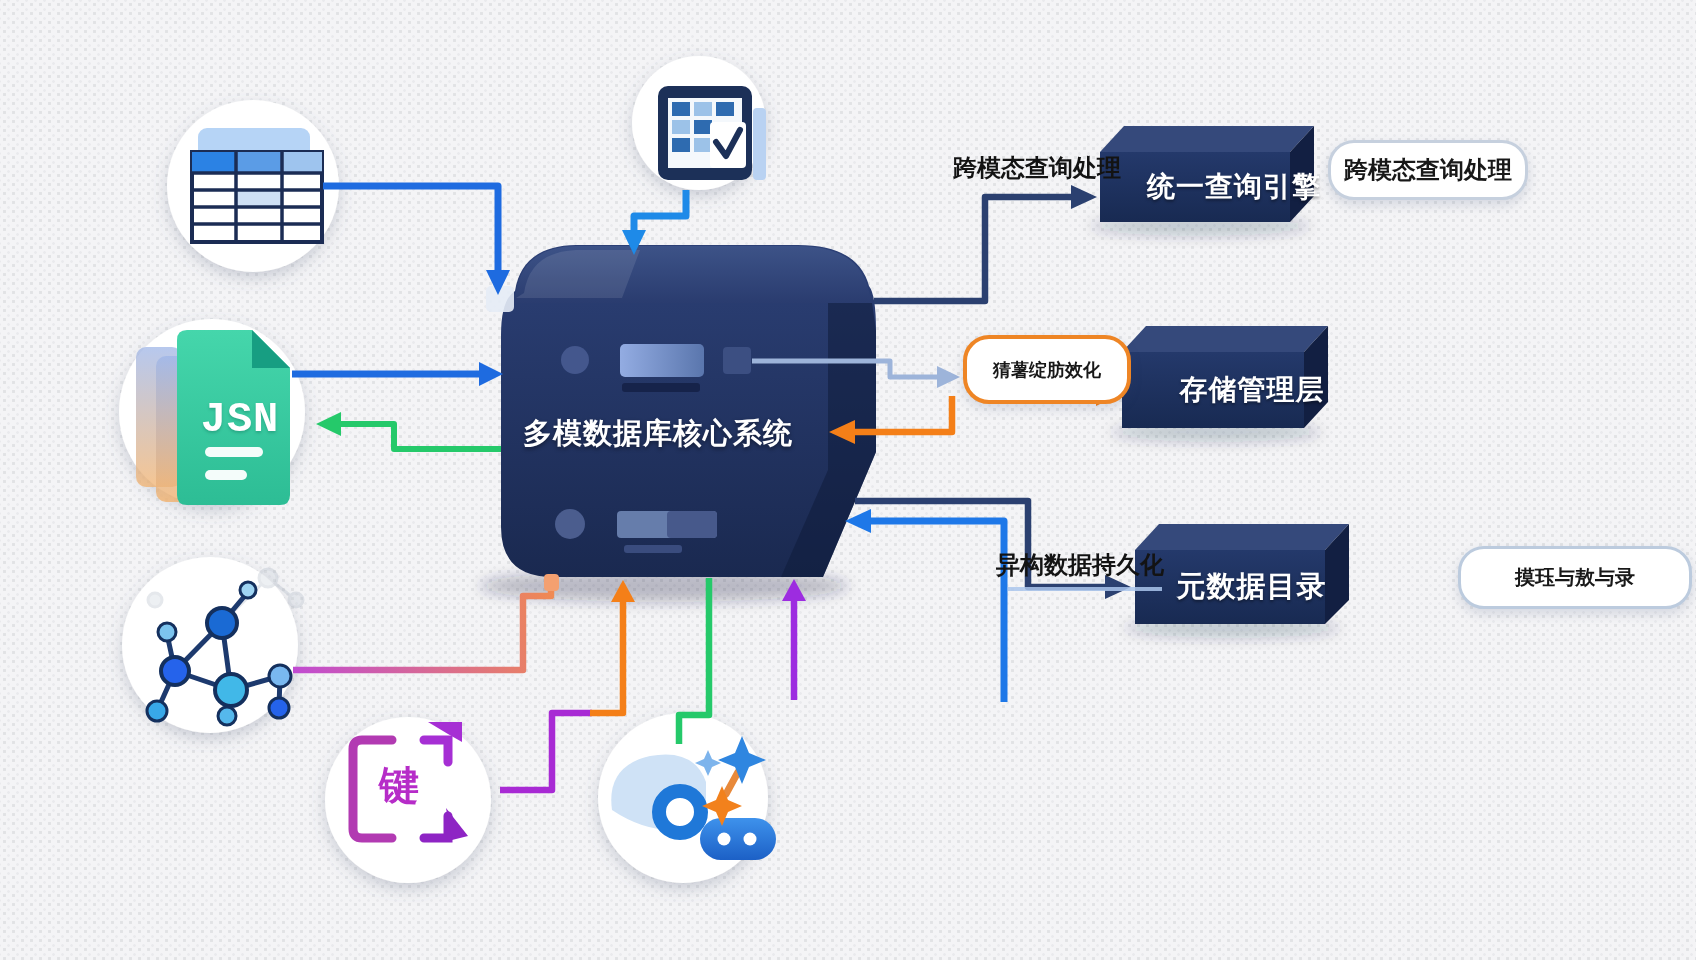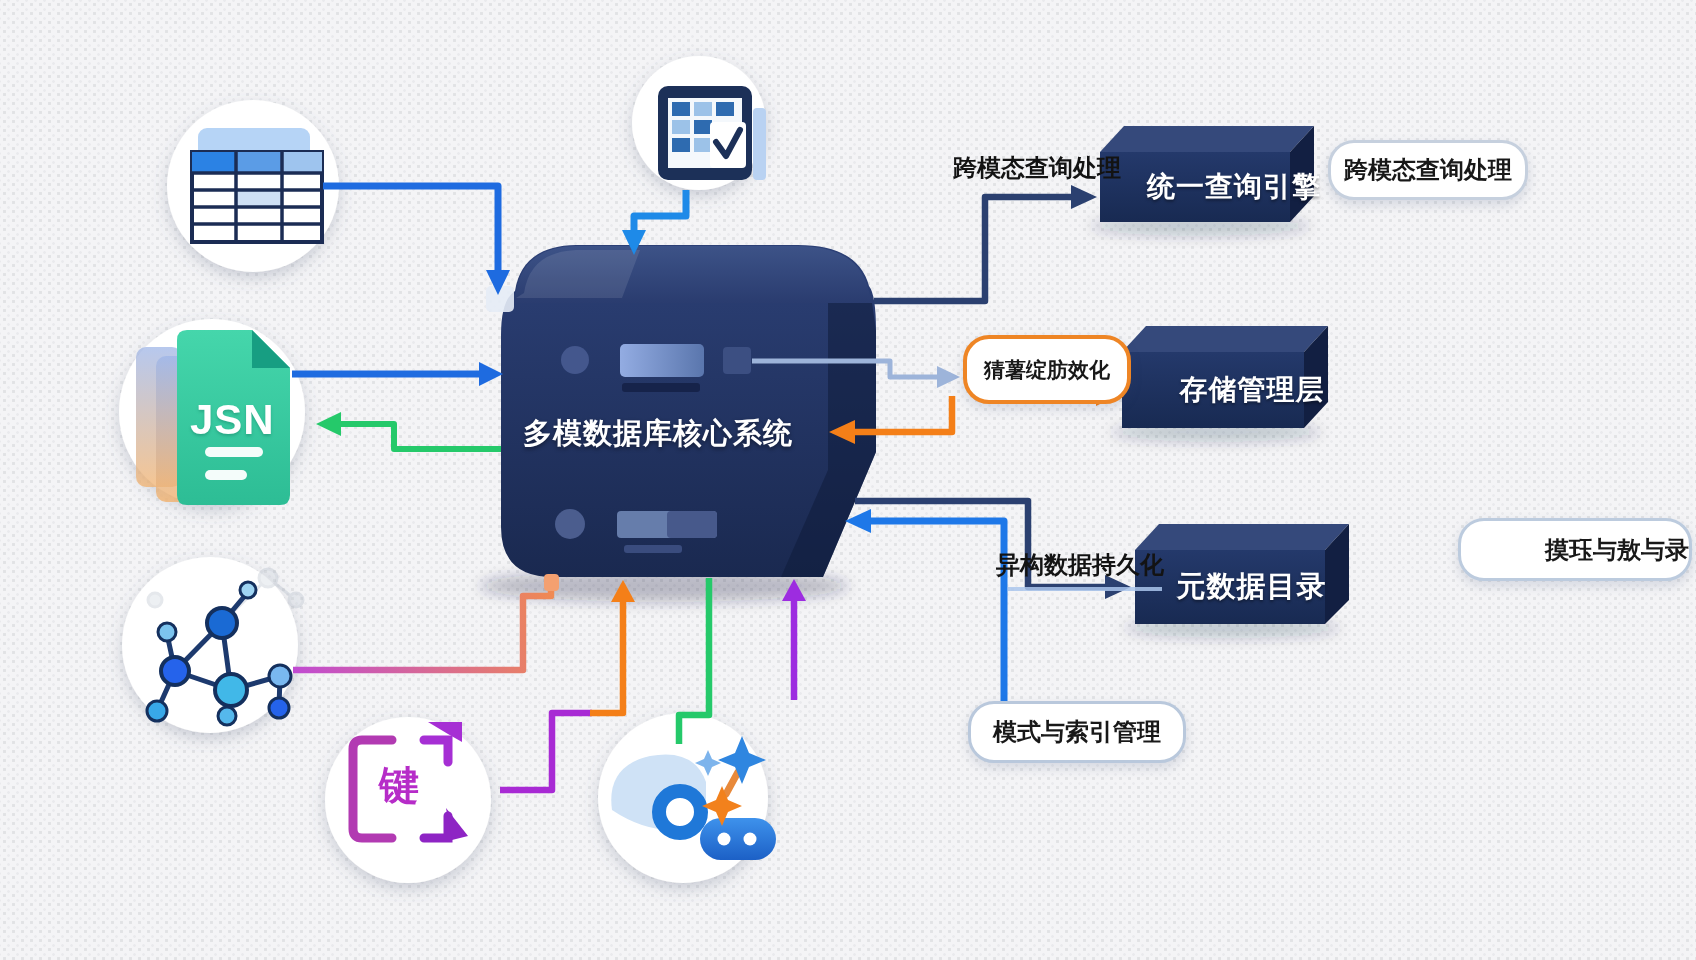--- a/index.html
+++ b/index.html
@@ -18,23 +18,23 @@
   .svg-layer{position:absolute;inset:0;}
   .txt{position:absolute;display:flex;align-items:center;justify-content:center;
        color:#131313;font-weight:600;white-space:nowrap;}
   .boxtitle{color:#fff;font-weight:700;text-shadow:0 2px 3px rgba(0,0,0,.4);letter-spacing:1px;margin-left:39px;}
   .bubble{position:absolute;background:#fff;display:flex;align-items:center;justify-content:center;
           border-radius:26px;color:#181818;font-weight:600;white-space:nowrap;
           box-shadow:0 5px 12px rgba(50,70,110,.16);}
   .core-title{position:absolute;left:501px;top:414px;width:314px;text-align:center;
               font-size:29px;font-weight:700;color:#fff;letter-spacing:1px;
               text-shadow:0 2px 4px rgba(0,0,0,.45);}
-  .jsn{position:absolute;left:190px;top:396px;width:100px;text-align:left;
+  .jsn{position:absolute;left:190px;top:396px;width:100px;text-align:center;
        font-size:42px;font-weight:800;color:#fff;letter-spacing:1px;
-       text-shadow:0 2px 3px rgba(20,120,95,.4);}
+       text-shadow:0 2px 3px rgba(20,120,95,.4);font-family:Liberation Mono, monospace;}
   .keychar{position:absolute;left:374px;top:758px;width:50px;text-align:center;
        font-size:40px;font-weight:800;color:#b62cc8;}
   .lbl{font-size:24px;}
 </style>
 </head>
 <body>
 
 <div class="canvas">
 
 <svg class="svg-layer" viewBox="0 0 1696 960" width="1696" height="960">
@@ -293,26 +293,23 @@
 <div class="txt boxtitle" style="left:1100px;top:152px;width:190px;height:70px;font-size:28px;">统一查询引擎</div>
 <div class="txt boxtitle" style="left:1122px;top:352px;width:182px;height:76px;font-size:28px;">存储管理层</div>
 <div class="txt boxtitle" style="left:1135px;top:550px;width:155px;height:74px;font-size:29px;">元数据目录</div>
 
 <div class="txt lbl" style="left:952px;top:150px;width:170px;height:36px;">跨模态查询处理</div>
 <div class="txt lbl" style="left:990px;top:547px;width:180px;height:36px;font-family:Liberation Mono, monospace;">异构数据持久化</div>
 
 <div class="bubble" style="left:1328px;top:140px;width:194px;height:54px;border:3px solid #c6d0de;font-size:24px;">
   <span>跨模态查询处理</span>
 </div>
-<div class="bubble" style="left:963px;top:335px;width:160px;height:61px;border:4px solid #ee8525;font-size:21px;">
+<div class="bubble" style="left:963px;top:335px;width:160px;height:61px;border:4px solid #ee8525;font-size:18px;">
   <span>猜薯绽肪效化</span>
 </div>
-<div class="bubble" style="left:968px;top:701px;width:212px;height:56px;border:3px solid #b9c8dc;font-size:24px;">
-  <span>模式与索引管理</span>
-</div>
-<div class="bubble" style="left:1458px;top:518px;width:228px;height:57px;border:3px solid #bccbde;font-size:24px;justify-content:flex-end;">
+<div class="bubble" style="left:1458px;top:546px;width:228px;height:57px;border:3px solid #bccbde;font-size:20px;">
   <span>摸珏与敖与录</span>
 </div>
 
 <div class="jsn">JSN</div>
 <div class="keychar">键</div>
 
 </div>
 
 </body></html>

